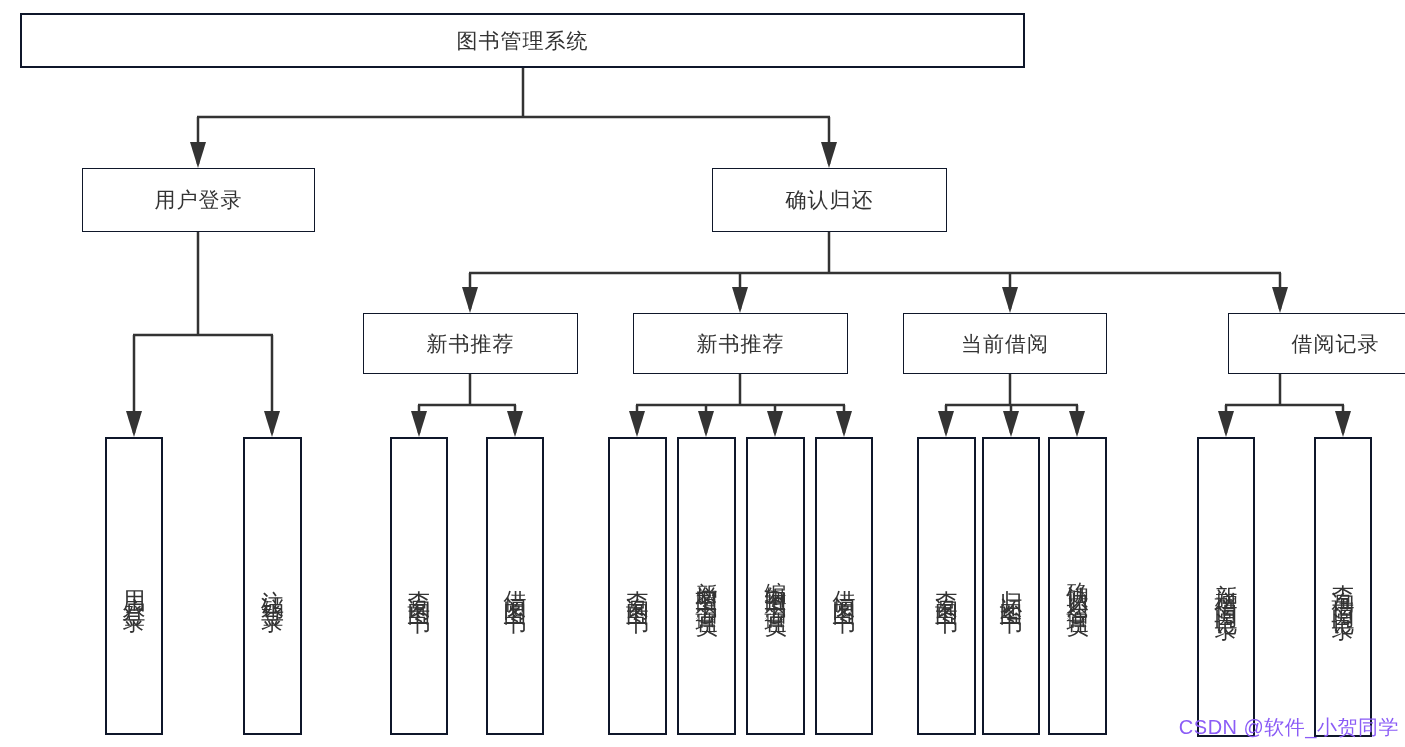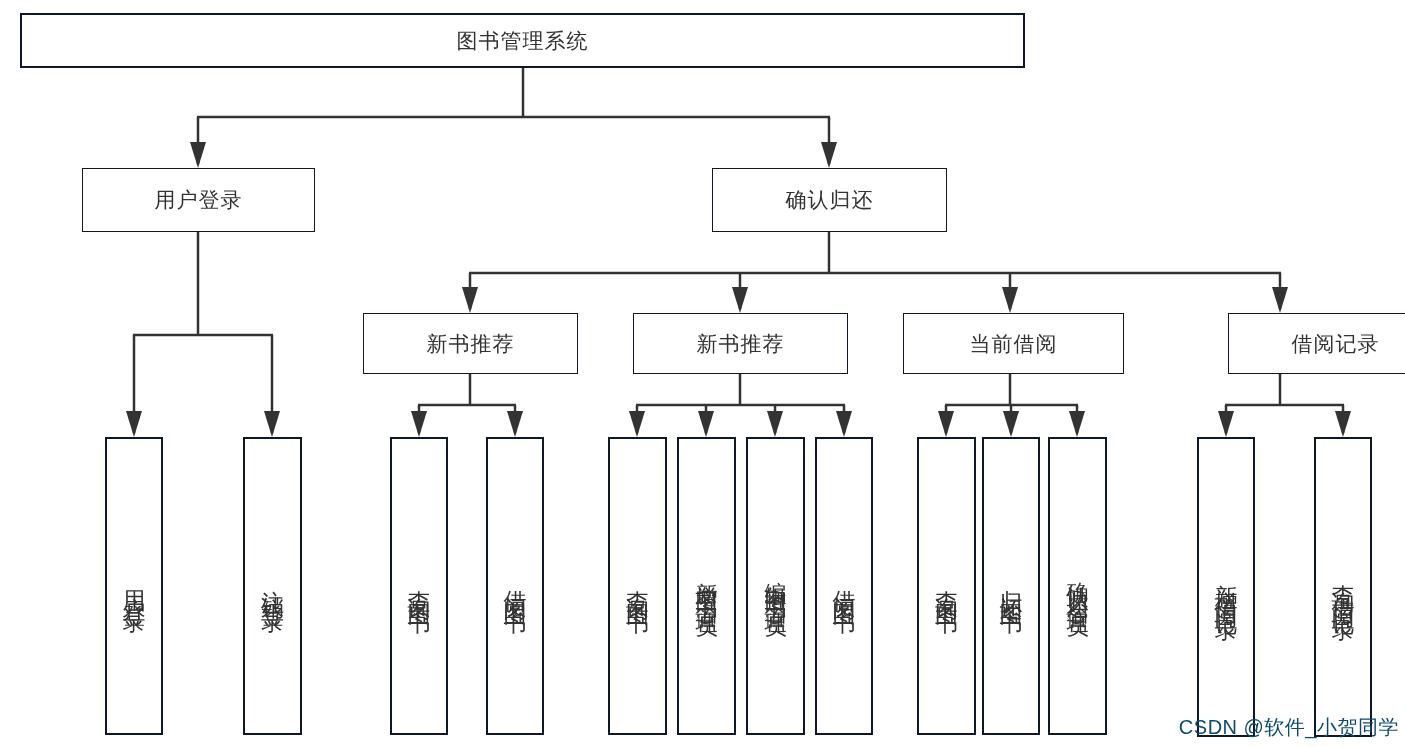--- a/index.html
+++ b/index.html
@@ -54,21 +54,21 @@
   .node.v-node.long-label {
     letter-spacing: 5px;
     font-size: 22px;
   }
 
   .watermark {
     position: absolute;
     right: 6px;
     top: 714px;
     font-size: 20px;
-    color: #0c4a6e;
+    color: #8b5cf6;
     letter-spacing: 0.5px;
     z-index: 5;
     white-space: nowrap;
   }
 </style>
 </head>
 <body>
 
 <div class="canvas">
 
@@ -145,21 +145,21 @@
     </g>
   </svg>
 
   <div class="node root-node" style="left:20px; top:13px; width:1005px; height:55px;">图书管理系统</div>
 
   <div class="node h-node" style="left:82px; top:168px; width:233px; height:64px;">用户登录</div>
   <div class="node h-node" style="left:712px; top:168px; width:235px; height:64px;">确认归还</div>
 
   <div class="node h-node" style="left:363px; top:313px; width:215px; height:61px;">新书推荐</div>
   <div class="node h-node" style="left:633px; top:313px; width:215px; height:61px;">新书推荐</div>
-  <div class="node h-node" style="left:903px; top:313px; width:221px; height:61px;">当前借阅</div>
+  <div class="node h-node" style="left:903px; top:313px; width:204px; height:61px;">当前借阅</div>
   <div class="node h-node" style="left:1228px; top:313px; width:215px; height:61px;">借阅记录</div>
 
   <div class="node v-node" style="left:105px; top:437px; width:58px; height:298px;">用户登录</div>
   <div class="node v-node" style="left:243px; top:437px; width:59px; height:298px;">注销登录</div>
 
   <div class="node v-node" style="left:390px; top:437px; width:58px; height:298px;">查询图书</div>
   <div class="node v-node" style="left:486px; top:437px; width:58px; height:298px;">借阅图书</div>
 
   <div class="node v-node" style="left:608px; top:437px; width:59px; height:298px;">查询图书</div>
   <div class="node v-node long-label" style="left:677px; top:437px; width:59px; height:298px;">新增图书（管理员）</div>

